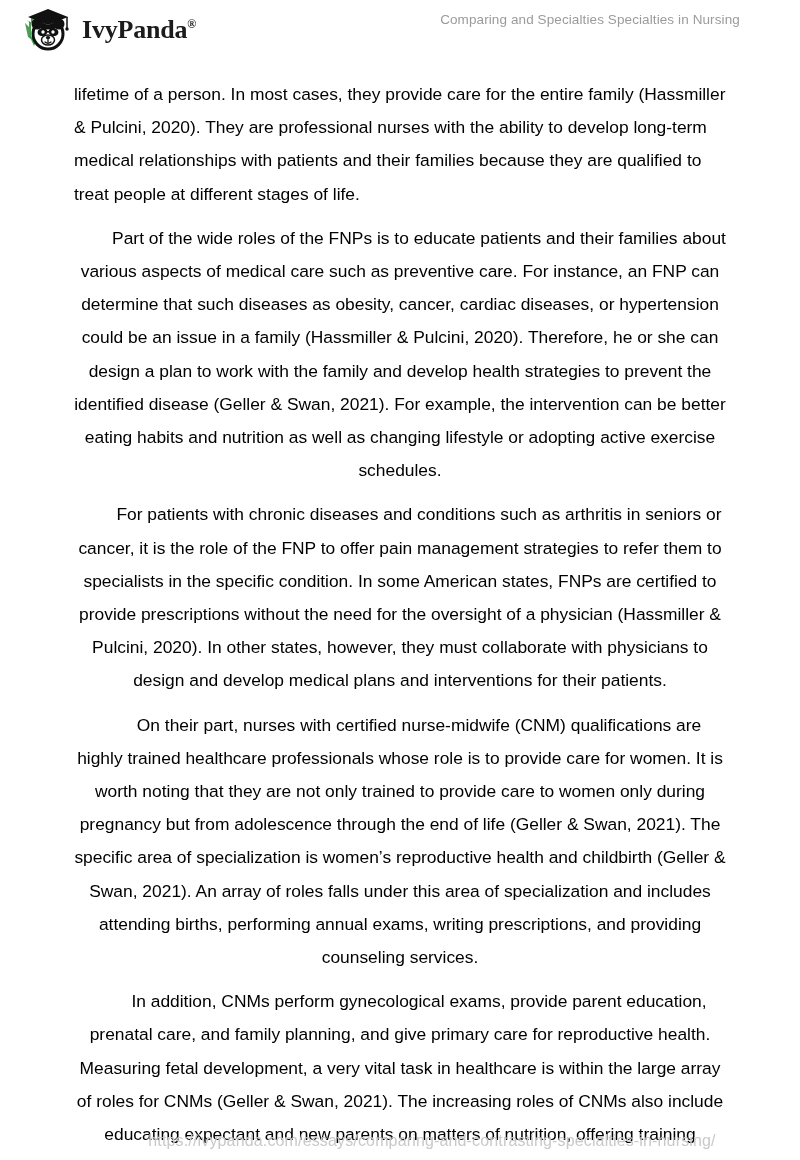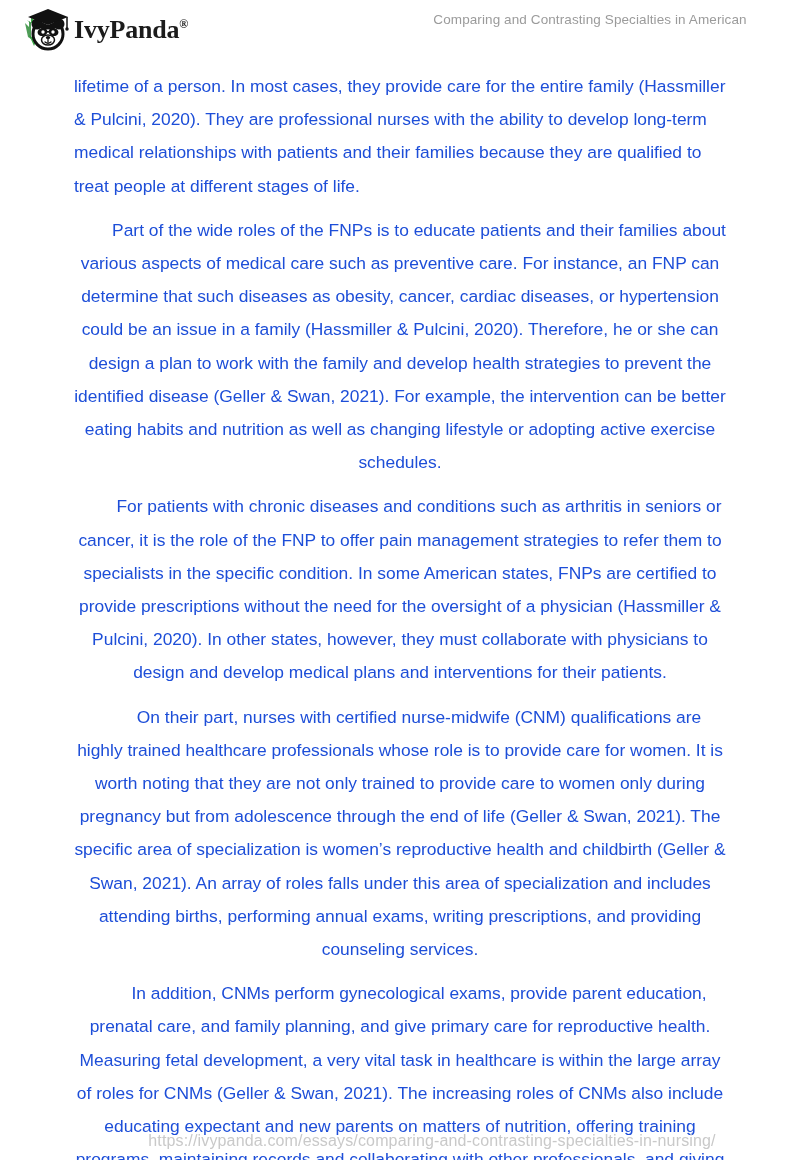--- a/index.html
+++ b/index.html
@@ -37,21 +37,21 @@
     width: 56px;
     height: 48px;
     display: block;
   }
   .brand-name {
     font-family: "Liberation Serif", "DejaVu Serif", serif;
     font-weight: bold;
     font-size: 26px;
     color: #1b1b1b;
     letter-spacing: -0.2px;
-    margin-left: 2px;
+    margin-left: 10px;
     white-space: nowrap;
     position: relative;
   }
   .brand-reg {
     font-size: 12px;
     vertical-align: super;
     line-height: 1;
   }
   .header-title {
     position: absolute;
@@ -67,24 +67,24 @@
   }
 
   
   .page-body {
     position: absolute;
     left: 74px;
     top: 70px;
     width: 652px;
   }
   .para {
-    margin: 0 0 11px 0;
+    margin: 8px 0 11px 0;
     font-size: 17.4px;
     line-height: 33.2px;
-    color: #1d4ed8;
+    color: #000000;
     text-align: left;
     white-space: pre-wrap;
     word-spacing: 0px;
   }
   .para.indent {
     text-indent: 38px;
     text-align: center;
   }
 
   
@@ -133,21 +133,21 @@
       <path d="M58 72 Q64 77 70 72" stroke="#111111" stroke-width="2.6" fill="none" stroke-linecap="round"></path>
 
       <path d="M64 6 L104 22 L64 38 L24 22 Z" fill="#111111"></path>
       <path d="M44 29 L44 42 Q64 52 84 42 L84 29 L64 38 Z" fill="#111111"></path>
       <path d="M102 23 L102 44" stroke="#111111" stroke-width="3" stroke-linecap="round"></path>
       <circle cx="102" cy="46" r="3.5" fill="#111111"></circle>
     </svg>
     <span class="brand-name"><span>IvyPanda</span><span class="brand-reg">®</span></span>
   </div>
 
-  <div class="header-title">Comparing and Contrasting Specialties in American</div>
+  <div class="header-title">Comparing and Specialties Specialties in Nursing</div>
 </div>
 
 <div class="page-body">
   <p class="para">lifetime of a person. In most cases, they provide care for the entire family (Hassmiller &amp; Pulcini, 2020). They are professional nurses with the ability to develop long-term medical relationships with patients and their families because they are qualified to treat people at different stages of life.</p>
   <p class="para indent">Part of the wide roles of the FNPs is to educate patients and their families about various aspects of medical care such as preventive care. For instance, an FNP can determine that such diseases as obesity, cancer, cardiac diseases, or hypertension could be an issue in a family (Hassmiller &amp; Pulcini, 2020). Therefore, he or she can design a plan to work with the family and develop health strategies to prevent the identified disease (Geller &amp; Swan, 2021). For example, the intervention can be better eating habits and nutrition as well as changing lifestyle or adopting active exercise schedules.</p>
   <p class="para indent">For patients with chronic diseases and conditions such as arthritis in seniors or cancer, it is the role of the FNP to offer pain management strategies to refer them to specialists in the specific condition. In some American states, FNPs are certified to provide prescriptions without the need for the oversight of a physician (Hassmiller &amp; Pulcini, 2020). In other states, however, they must collaborate with physicians to design and develop medical plans and interventions for their patients.</p>
   <p class="para indent">On their part, nurses with certified nurse-midwife (CNM) qualifications are highly trained healthcare professionals whose role is to provide care for women. It is worth noting that they are not only trained to provide care to women only during pregnancy but from adolescence through the end of life (Geller &amp; Swan, 2021). The specific area of specialization is women’s reproductive health and childbirth (Geller &amp; Swan, 2021). An array of roles falls under this area of specialization and includes attending births, performing annual exams, writing prescriptions, and providing counseling services.</p>
   <p class="para indent">In addition, CNMs perform gynecological exams, provide parent education, prenatal care, and family planning, and give primary care for reproductive health. Measuring fetal development, a very vital task in healthcare is within the large array of roles for CNMs (Geller &amp; Swan, 2021). The increasing roles of CNMs also include educating expectant and new parents on matters of nutrition, offering training programs, maintaining records and collaborating with other professionals, and giving intrapartum, prenatal, postpartum, and newborn care.</p>
 
 </div>

